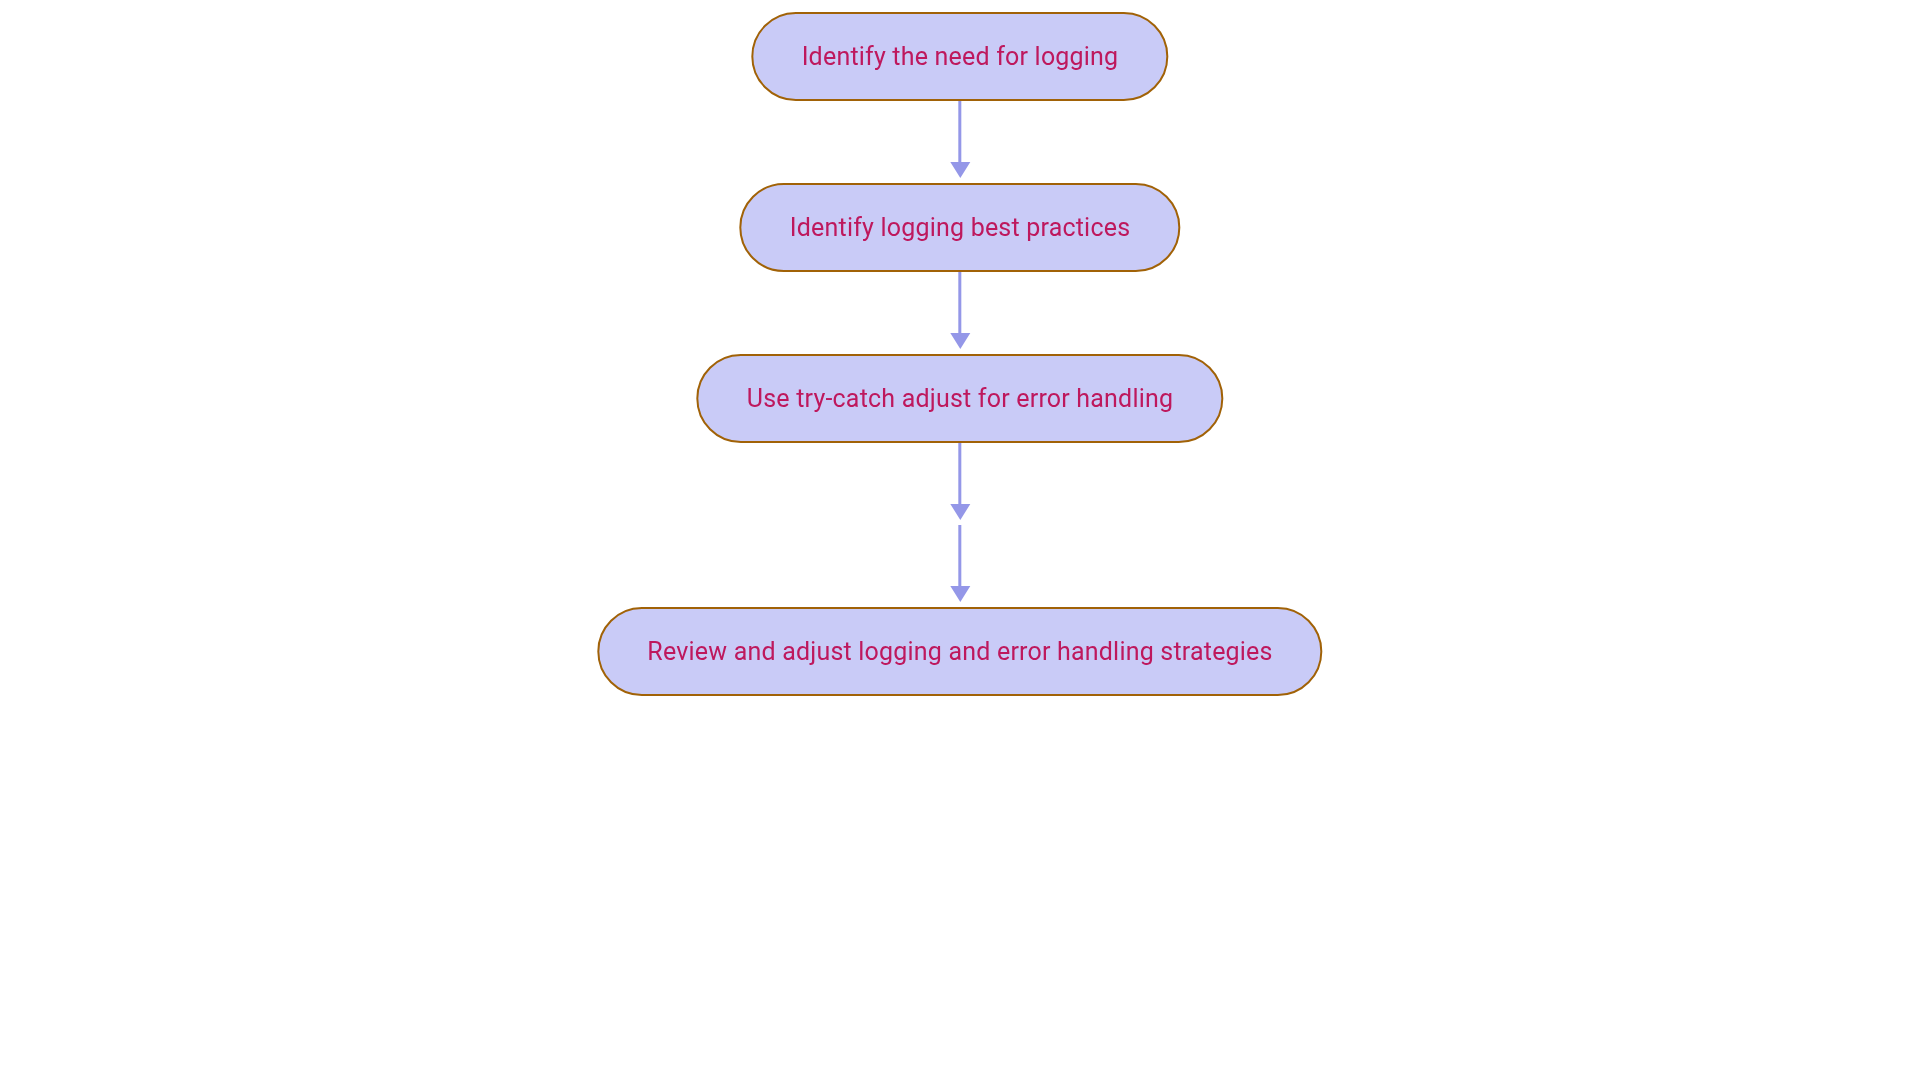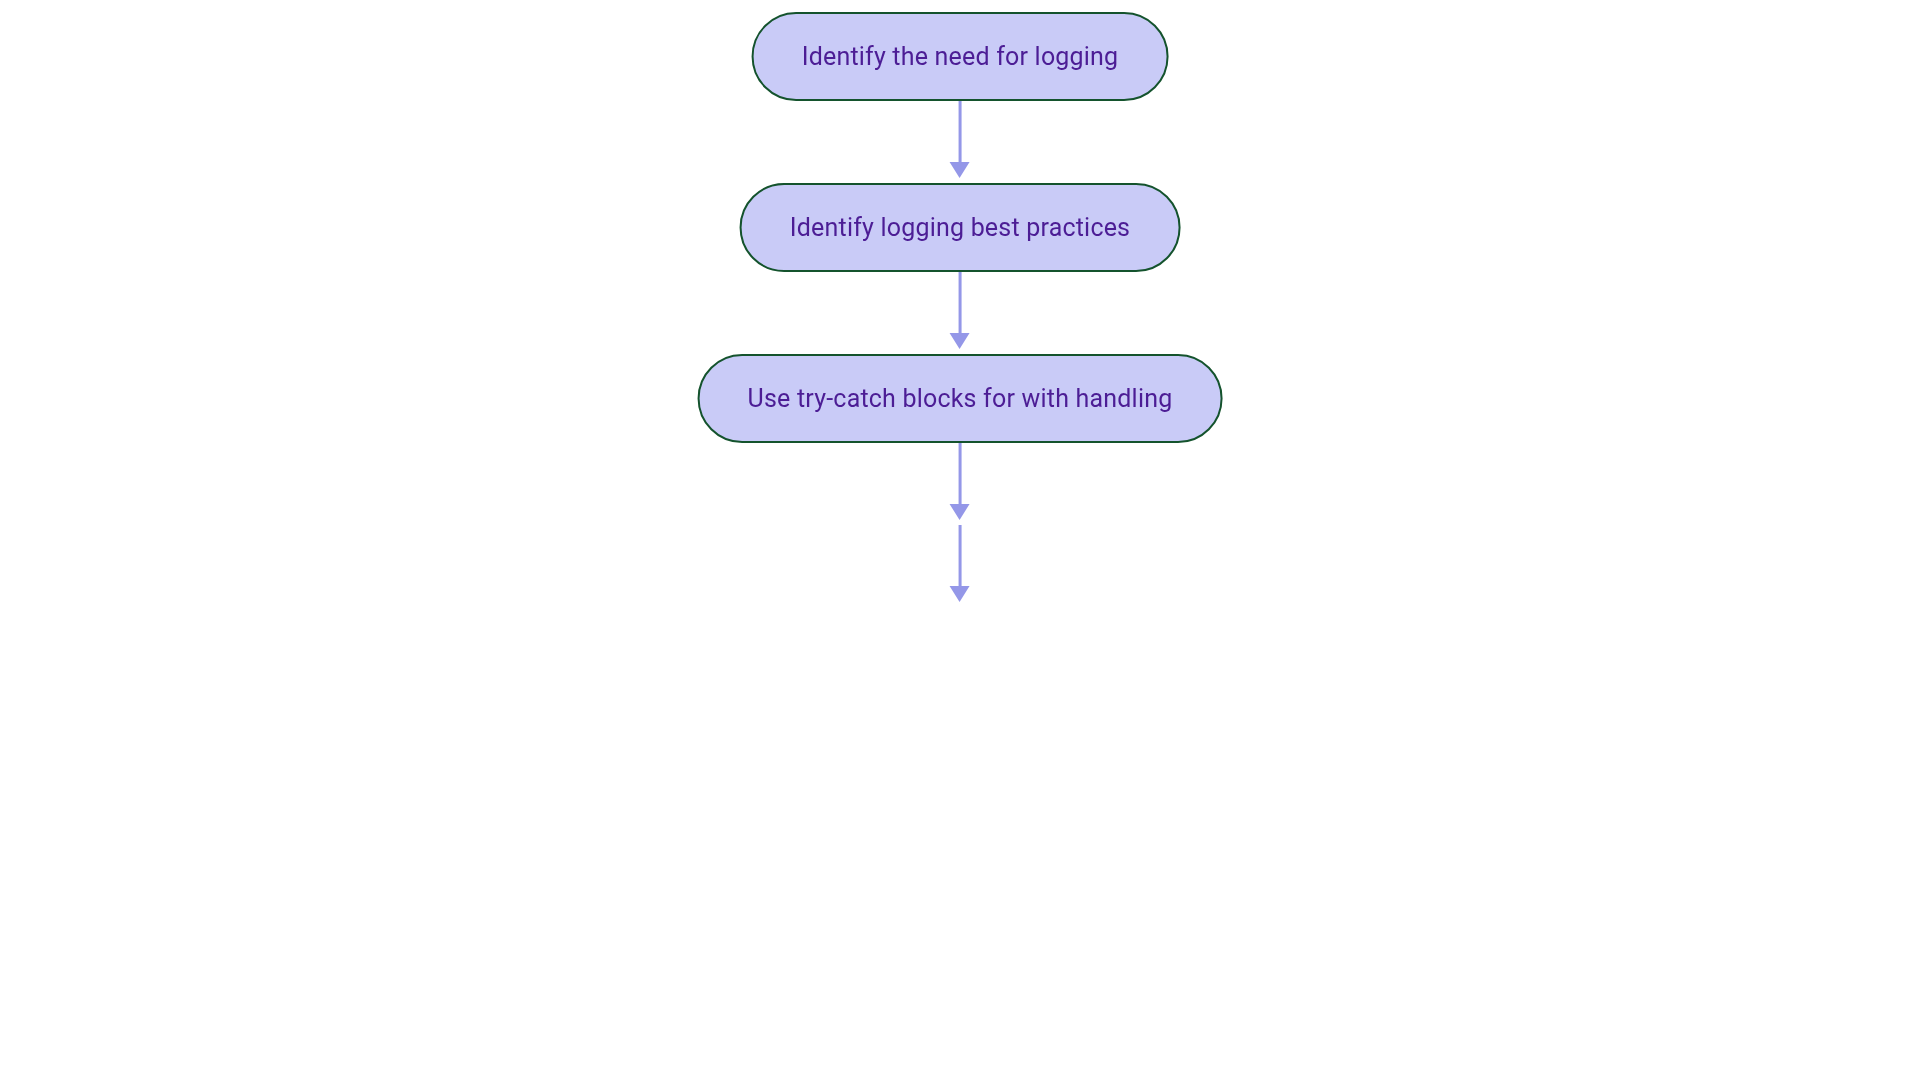--- a/index.html
+++ b/index.html
@@ -15,22 +15,22 @@
     position: absolute;
     left: 50%;
     transform: translateX(-50%);
     top: 12px;
     display: flex;
     flex-direction: column;
     align-items: center;
   }
   .node {
     background: #c9cbf7;
-    border: 2px solid #14532d;
-    color: #4c1d95;
+    border: 2px solid #a16207;
+    color: #be185d;
     border-radius: 999px;
     padding: 28px 48px;
     font-size: 25px;
     font-weight: 400;
     text-align: center;
     white-space: nowrap;
     letter-spacing: 0.2px;
   }
   .arrow {
     display: flex;
@@ -70,28 +70,31 @@
   <div class="node">
     <span>Identify logging best practices</span>
   </div>
 
   <div class="arrow">
     <div class="arrow-line"></div>
     <div class="arrow-head"></div>
   </div>
 
   <div class="node">
-    <span>Use try-catch blocks for with handling</span>
+    <span>Use try-catch adjust for error handling</span>
   </div>
 
   <div class="arrow">
     <div class="arrow-line"></div>
     <div class="arrow-head"></div>
   </div>
 
 
   <div class="arrow">
     <div class="arrow-line"></div>
     <div class="arrow-head"></div>
   </div>
 
+  <div class="node">
+    <span>Review and adjust logging and error handling strategies</span>
+  </div>
 
 </div>
 
 </body></html>

